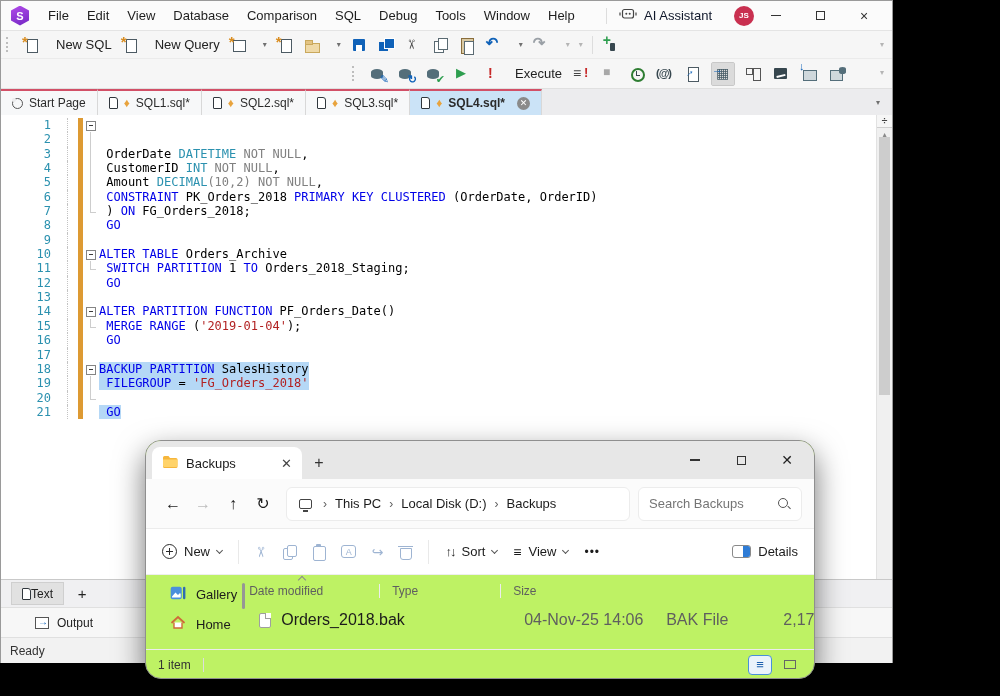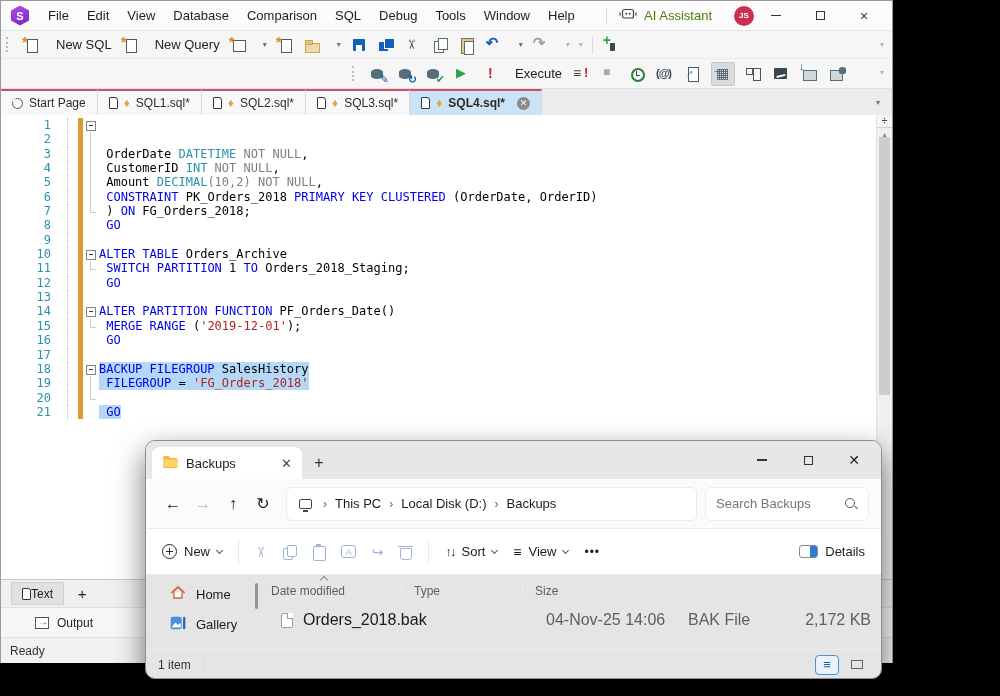--- a/index.html
+++ b/index.html
@@ -8,21 +8,21 @@
 
   
   .main-window{position:absolute;left:0;top:0;width:893px;height:663px;background:#f5f5f5;border:1px solid #9a9a9a}
 
   .menubar{height:30px;background:#fbfbfb;border-bottom:1px solid #e4e4e4;display:flex;align-items:center;padding:0 6px}
   .hex{width:18px;height:20px;margin:0 10px 0 4px;background:linear-gradient(160deg,#b14be9,#7226c3);clip-path:polygon(50% 0,100% 25%,100% 75%,50% 100%,0 75%,0 25%);color:#fff;font-weight:bold;font-size:11px;display:flex;align-items:center;justify-content:center;flex:none}
   .menu-item{padding:0 9px;font-size:13px;color:#1e1e1e;line-height:29px;cursor:default}
   #menu-items{display:flex}
   .mb-right{margin-left:auto;display:flex;align-items:center}
   .mb-sep{width:1px;height:16px;background:#ddd;margin:0 12px}
-  .ai-label{font-size:13px;color:#4d7c0f;margin-left:7px}
+  .ai-label{font-size:13px;color:#0f172a;margin-left:7px}
   .js-badge{width:20px;height:20px;border-radius:50%;background:var(--badge,#c93050);color:#fff;font-size:8px;font-weight:bold;display:flex;align-items:center;justify-content:center;margin-left:22px}
   .wbtn{width:44px;height:29px;display:flex;align-items:center;justify-content:center;color:#333;font-size:14px}
   .mline{width:10px;height:1.3px;background:#333}
   .sq{width:9px;height:9px;border:1.2px solid #333}
 
   .toolbar{display:flex;align-items:center;background:#f6f6f6;position:relative}
   .t1{height:28px;border-bottom:1px solid #ebebeb;gap:9px;padding-left:2px}
   .t2{height:30px;border-bottom:1px solid #e0e0e0;gap:10px;padding-left:348px}
   .grip{width:4px;height:15px;border-left:2px dotted #bdbdbd;margin:0 3px;flex:none}
   .tbtn{display:flex;align-items:center;gap:16px;font-size:13px;color:#222;flex:none}
@@ -113,21 +113,21 @@
   
   .viewtabs{height:28px;background:#f0f0f2;border-top:1px solid #c9c9c9;display:flex;align-items:center;padding-left:10px;gap:4px}
   .vtab{display:flex;align-items:center;gap:0;height:23px;padding:0 10px;background:#e1e1e1;border:1px solid #cfcfcf;font-size:12px;color:#222}
   .vplus{width:28px;text-align:center;font-size:15px;color:#222}
   .outputrow{height:30px;background:#f7f7f7;border-top:1px solid #e0e0e0;display:flex;align-items:center;padding-left:34px;gap:8px;font-size:12px;color:#222}
   .ic-output{width:14px;height:12px;border:1.2px solid #555;position:relative;background:#fff;flex:none}
   .ic-output::after{content:"→";position:absolute;left:2px;top:-2px;font-size:10px;font-weight:bold;color:#1062b8}
   .statusbar{height:26px;background:#f2f2f2;border-top:1px solid #e0e0e0;display:flex;align-items:center;padding-left:9px;font-size:12px;color:#333}
 
   
-  .explorer{position:absolute;left:145px;top:440px;width:737px;height:239px;background:#e5e5e5;border:1px solid #8f8f8f;border-radius:10px;box-shadow:0 12px 30px rgba(0,0,0,.55);overflow:hidden;font-size:13px;color:#1b1b1b}
+  .explorer{position:absolute;left:145px;top:440px;width:670px;height:239px;background:#bef264;border:1px solid #8f8f8f;border-radius:16px;box-shadow:0 12px 30px rgba(0,0,0,.55);overflow:hidden;font-size:13px;color:#1b1b1b}
   .ex-title{height:38px;background:#e7e7e7;display:flex;align-items:flex-end;padding-left:6px;position:relative}
   .ex-tab{width:150px;height:32px;background:#fff;border-radius:8px 8px 0 0;display:flex;align-items:center;gap:8px;padding:0 10px}
   .ex-tab .lbl{flex:1;font-size:13px}
   .xclose{color:#444;font-size:13px}
   .ex-newtab{width:34px;height:32px;display:flex;align-items:center;justify-content:center;font-size:16px;color:#333}
   .ex-controls{position:absolute;right:4px;top:0;height:38px;display:flex}
   .exbtn{width:46px;height:38px;display:flex;align-items:center;justify-content:center;color:#222;font-size:14px}
   .ex-nav{height:50px;background:#fbfbfb;border-bottom:1px solid #ececec;display:flex;align-items:center;padding:0 12px}
   .nav-ic{width:30px;text-align:center;font-size:16px;color:#1b1b1b}
   .nav-ic.disabled{color:#bcbcbc}
@@ -374,24 +374,24 @@
         <div class="line"><span class="ln">5</span><span class="dot"></span><span class="chg"></span><span class="fold fold-mid"></span><span class="code"><span class="tk-pl"> Amount </span><span class="tk-ty">DECIMAL</span><span class="tk-gr">(10,2) NOT NULL</span><span class="tk-pl">,</span></span></div>
         <div class="line"><span class="ln">6</span><span class="dot"></span><span class="chg"></span><span class="fold fold-mid"></span><span class="code"><span class="tk-kw"> CONSTRAINT</span><span class="tk-pl"> PK_Orders_2018 </span><span class="tk-kw">PRIMARY KEY CLUSTERED</span><span class="tk-pl"> (OrderDate, OrderID)</span></span></div>
         <div class="line"><span class="ln">7</span><span class="dot"></span><span class="chg"></span><span class="fold fold-end"></span><span class="code"><span class="tk-pl"> ) </span><span class="tk-kw">ON</span><span class="tk-pl"> FG_Orders_2018;</span></span></div>
         <div class="line"><span class="ln">8</span><span class="dot"></span><span class="chg"></span><span class="fold"></span><span class="code"><span class="tk-pl"> </span><span class="tk-kw">GO</span></span></div>
         <div class="line"><span class="ln">9</span><span class="dot"></span><span class="chg"></span><span class="fold"></span><span class="code"></span></div>
         <div class="line"><span class="ln">10</span><span class="dot"></span><span class="chg"></span><span class="fold fold-start"></span><span class="code"><span class="tk-kw">ALTER TABLE</span><span class="tk-pl"> Orders_Archive</span></span></div>
         <div class="line"><span class="ln">11</span><span class="dot"></span><span class="chg"></span><span class="fold fold-end"></span><span class="code"><span class="tk-pl"> </span><span class="tk-kw">SWITCH PARTITION</span><span class="tk-pl"> 1 </span><span class="tk-kw">TO</span><span class="tk-pl"> Orders_2018_Staging;</span></span></div>
         <div class="line"><span class="ln">12</span><span class="dot"></span><span class="chg"></span><span class="fold"></span><span class="code"><span class="tk-pl"> </span><span class="tk-kw">GO</span></span></div>
         <div class="line"><span class="ln">13</span><span class="dot"></span><span class="chg"></span><span class="fold"></span><span class="code"></span></div>
         <div class="line"><span class="ln">14</span><span class="dot"></span><span class="chg"></span><span class="fold fold-start"></span><span class="code"><span class="tk-kw">ALTER PARTITION FUNCTION</span><span class="tk-pl"> PF_Orders_Date()</span></span></div>
-        <div class="line"><span class="ln">15</span><span class="dot"></span><span class="chg"></span><span class="fold fold-end"></span><span class="code"><span class="tk-pl"> </span><span class="tk-kw">MERGE RANGE</span><span class="tk-pl"> (</span><span class="tk-st">'2019-12-01'</span><span class="tk-pl">);</span></span></div>
+        <div class="line"><span class="ln">15</span><span class="dot"></span><span class="chg"></span><span class="fold fold-end"></span><span class="code"><span class="tk-pl"> </span><span class="tk-kw">MERGE RANGE</span><span class="tk-pl"> (</span><span class="tk-st">'2019-01-04'</span><span class="tk-pl">);</span></span></div>
         <div class="line"><span class="ln">16</span><span class="dot"></span><span class="chg"></span><span class="fold"></span><span class="code"><span class="tk-pl"> </span><span class="tk-kw">GO</span></span></div>
         <div class="line"><span class="ln">17</span><span class="dot"></span><span class="chg"></span><span class="fold"></span><span class="code"></span></div>
-        <div class="line"><span class="ln">18</span><span class="dot"></span><span class="chg"></span><span class="fold fold-start"></span><span class="code"><span class="selw"><span class="tk-kw">BACKUP FILEGROUP</span><span class="tk-pl"> SalesHistory</span></span></span></div>
+        <div class="line"><span class="ln">18</span><span class="dot"></span><span class="chg"></span><span class="fold fold-start"></span><span class="code"><span class="selw"><span class="tk-kw">BACKUP PARTITION</span><span class="tk-pl"> SalesHistory</span></span></span></div>
         <div class="line"><span class="ln">19</span><span class="dot"></span><span class="chg"></span><span class="fold fold-mid"></span><span class="code"><span class="selw"><span class="tk-pl"> </span><span class="tk-kw">FILEGROUP</span><span class="tk-pl"> = </span><span class="tk-st">'FG_Orders_2018'</span></span></span></div>
         <div class="line"><span class="ln">20</span><span class="dot"></span><span class="chg"></span><span class="fold fold-end"></span></div>
         <div class="line"><span class="ln">21</span><span class="dot"></span><span class="chg"></span><span class="fold"></span><span class="code"><span class="selw"><span class="tk-pl"> </span><span class="tk-kw">GO</span></span></span></div>
       </div>
     <div class="vscroll">
       <div class="vs-split"></div>
       <div class="vs-up"></div>
       <div class="vs-thumb"></div>
     </div>
   </div>
@@ -501,33 +501,33 @@
       </span>
     <span class="cbtn" style="margin-left:auto">
         <span class="ic-det"></span>
         <span>Details</span>
       </span>
   </div>
 
   <div class="ex-body">
     <div class="side" id="side-items">
         <div class="side-item">
-          <span><svg width="16" height="15" viewBox="0 0 16 15">
-              <path d="M2 7.5 L8 2 L14 7.5" fill="none" stroke="#cf6a3a" stroke-width="1.8" stroke-linecap="round"></path>
-              <path d="M4 7.5 V13 H12 V7.5" fill="#fff" stroke="#cf6a3a" stroke-width="1.4"></path>
-            </svg></span>
-          <span>Home</span>
-        </div>
-        <div class="side-item">
           <span><svg width="16" height="14" viewBox="0 0 16 14">
               <rect x="0.7" y="0.7" width="11" height="12.6" rx="2" fill="#4a8fdc"></rect>
               <path d="M2 10.5 L5.5 6.5 L8 9 L10 7 L10.7 8 V11.5 H2 Z" fill="#fff"></path>
               <rect x="13" y="0.7" width="2.4" height="12.6" rx="1.2" fill="#2f6cb3"></rect>
             </svg></span>
           <span>Gallery</span>
+        </div>
+        <div class="side-item">
+          <span><svg width="16" height="15" viewBox="0 0 16 15">
+              <path d="M2 7.5 L8 2 L14 7.5" fill="none" stroke="#cf6a3a" stroke-width="1.8" stroke-linecap="round"></path>
+              <path d="M4 7.5 V13 H12 V7.5" fill="#fff" stroke="#cf6a3a" stroke-width="1.4"></path>
+            </svg></span>
+          <span>Home</span>
         </div>
       </div>
     <div class="side-scroll"></div>
     <div class="list">
       <span class="sortchev"></span>
       <div class="lhead" id="list-header">
           <span class="hc c1">Date modified</span>
           <span class="hc c2">Type</span>
           <span class="hc c3">Size</span>
         </div>

